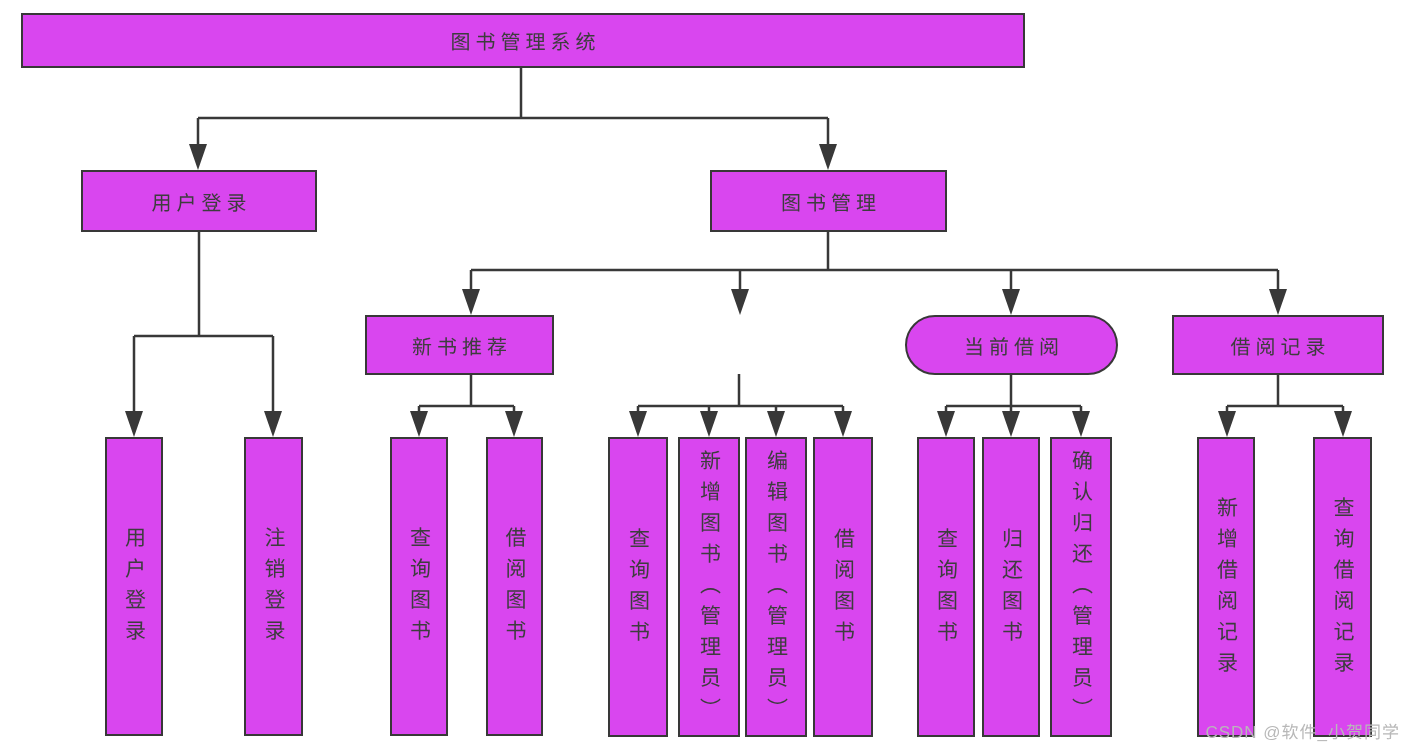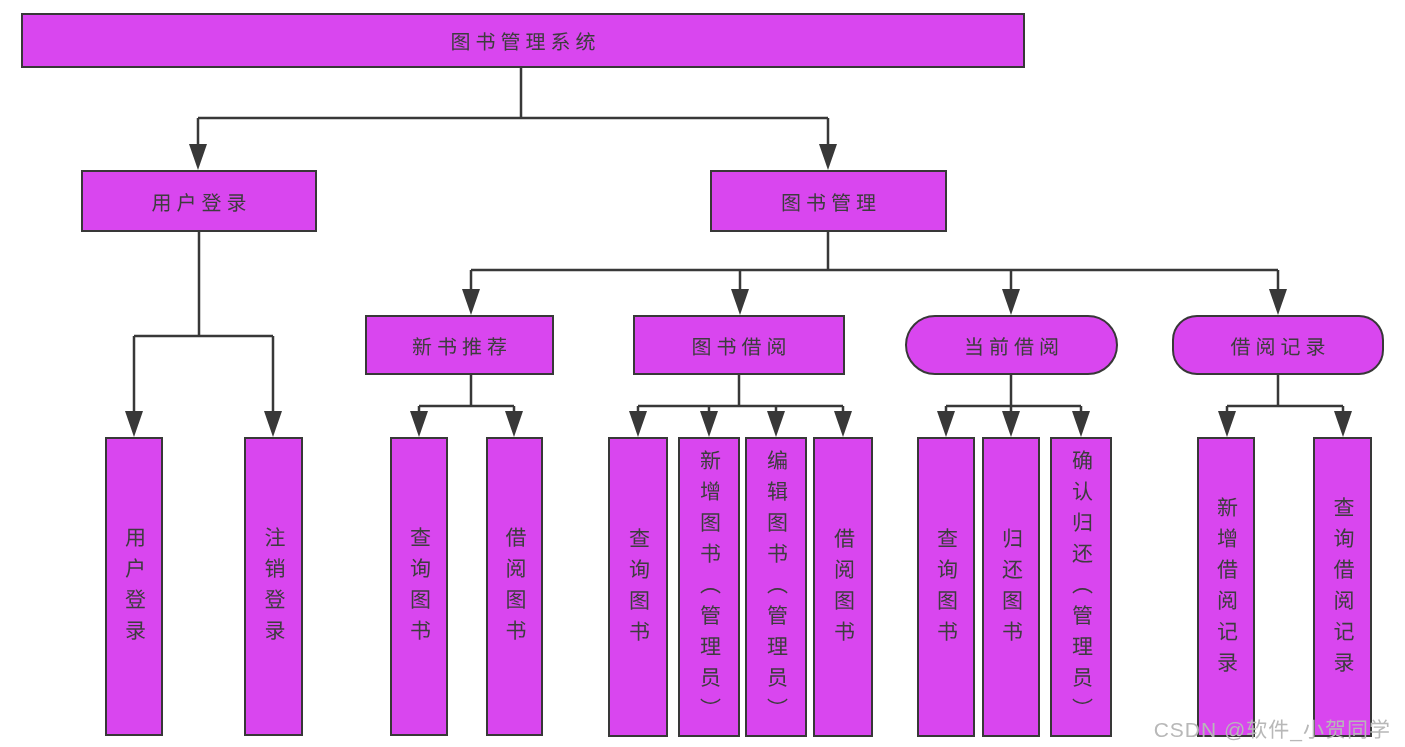--- a/index.html
+++ b/index.html
@@ -14,22 +14,22 @@
     display:flex; align-items:center; justify-content:center;
     color:#3d3d3d;
   }
   .h-node { font-size:20px; letter-spacing:5px; padding-left:5px; white-space:nowrap; }
   .v-node {
     writing-mode:vertical-rl; text-orientation:mixed;
     font-size:21px; letter-spacing:10px; padding-top:5px;
     line-height:1;
   }
   .watermark {
-    position:absolute; right:14px; bottom:4px;
-    font-size:21px; letter-spacing:1px; color:#b8b8b8; white-space:nowrap;
+    position:absolute; right:5px; bottom:4px;
+    font-size:17px; letter-spacing:1px; color:#b8b8b8; white-space:nowrap;
   }
 </style>
 </head>
 <body>
 
 <div class="canvas">
 
   <svg class="edges" width="1405" height="747" viewBox="0 0 1405 747" aria-hidden="true">
     <g stroke="#383838" stroke-width="2.5" fill="none">
 
@@ -69,23 +69,22 @@
       <path d="M1334 411 L1352 411 L1343 437 Z"></path>
     </g>
   </svg>
 
   <div class="node h-node" style="left:21px; top:13px; width:1004px; height:55px;">图书管理系统</div>
 
   <div class="node h-node" style="left:81px; top:170px; width:236px; height:62px;">用户登录</div>
   <div class="node h-node" style="left:710px; top:170px; width:237px; height:62px;">图书管理</div>
 
   <div class="node h-node" style="left:365px; top:315px; width:189px; height:60px;">新书推荐</div>
-  <div class="node h-node" style="left:633px; top:315px; width:212px; height:60px;">图书借阅</div>
   <div class="node h-node" style="left:905px; top:315px; width:213px; height:60px;border-radius:30px;">当前借阅</div>
-  <div class="node h-node" style="left:1172px; top:315px; width:212px; height:60px;border-radius:25px;">借阅记录</div>
+  <div class="node h-node" style="left:1172px; top:315px; width:212px; height:60px;">借阅记录</div>
 
   <div class="node v-node" style="left:105px; top:437px; width:58px; height:299px;">用户登录</div>
   <div class="node v-node" style="left:244px; top:437px; width:59px; height:299px;">注销登录</div>
 
   <div class="node v-node" style="left:390px; top:437px; width:58px; height:299px;">查询图书</div>
   <div class="node v-node" style="left:486px; top:437px; width:57px; height:299px;">借阅图书</div>
 
   <div class="node v-node" style="left:608px; top:437px; width:60px; height:300px;">查询图书</div>
   <div class="node v-node" style="left:678px; top:437px; width:62px; height:300px;">新增图书（管理员）</div>
   <div class="node v-node" style="left:745px; top:437px; width:62px; height:300px;">编辑图书（管理员）</div>

